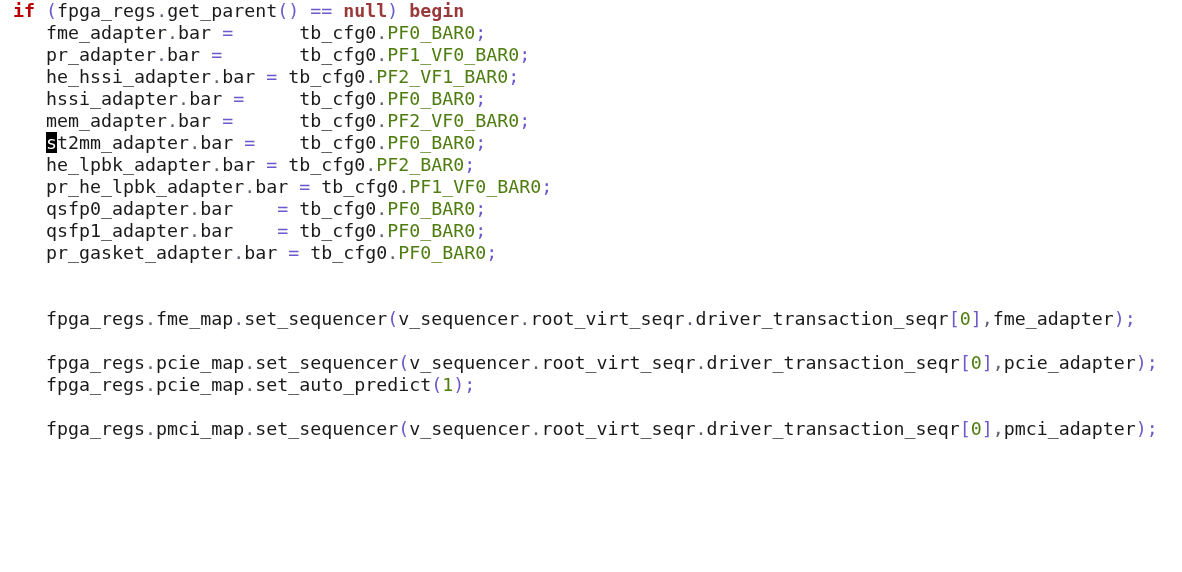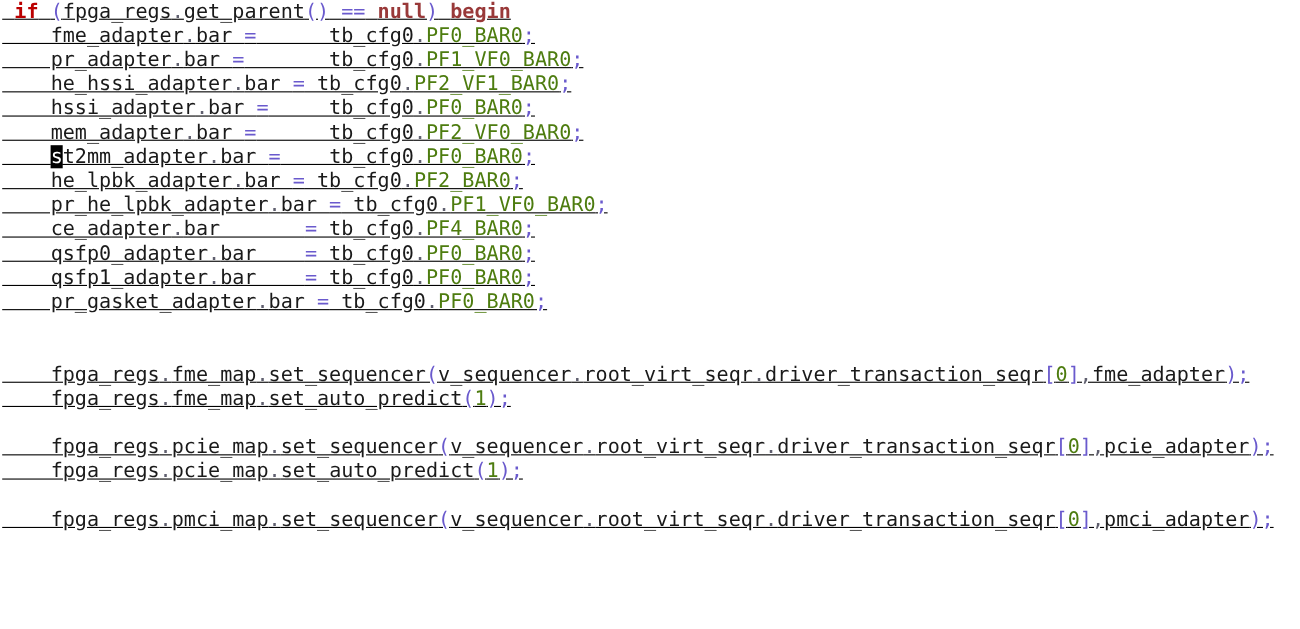--- a/index.html
+++ b/index.html
@@ -11,21 +11,20 @@
     width: 1182px;
     height: 572px;
     overflow: hidden;
     background: #ffffff;
     font-family: "DejaVu Sans Mono", monospace;
     font-size: 18.3px;
     line-height: 22px;
     padding: 0 0 0 2px;
     box-sizing: border-box;
     cursor: text;
-    text-decoration: underline;
   }
   .code-line {
     height: 22px;
     white-space: pre;
   }
   .tk-i { color: #1a1a1a; }
   .tk-k { color: #bb0000; font-weight: bold; }
   .tk-b { color: #993939; font-weight: bold; }
   .tk-o { color: #6a5acd; }
   .tk-c { color: #4d7c0f; }
@@ -39,27 +38,25 @@
   <div id="code-lines">
       <div class="code-line"><span class="tk-i"> </span><span class="tk-k">if</span><span class="tk-i"> </span><span class="tk-o">(</span><span class="tk-i">fpga_regs</span><span class="tk-d">.</span><span class="tk-i">get_parent</span><span class="tk-o">()</span><span class="tk-i"> </span><span class="tk-o">==</span><span class="tk-i"> </span><span class="tk-b">null</span><span class="tk-o">)</span><span class="tk-i"> </span><span class="tk-b">begin</span></div>
       <div class="code-line"><span class="tk-i">    fme_adapter</span><span class="tk-d">.</span><span class="tk-i">bar </span><span class="tk-o">=</span><span class="tk-i">      tb_cfg0</span><span class="tk-d">.</span><span class="tk-c">PF0_BAR0</span><span class="tk-o">;</span></div>
       <div class="code-line"><span class="tk-i">    pr_adapter</span><span class="tk-d">.</span><span class="tk-i">bar </span><span class="tk-o">=</span><span class="tk-i">       tb_cfg0</span><span class="tk-d">.</span><span class="tk-c">PF1_VF0_BAR0</span><span class="tk-o">;</span></div>
       <div class="code-line"><span class="tk-i">    he_hssi_adapter</span><span class="tk-d">.</span><span class="tk-i">bar </span><span class="tk-o">=</span><span class="tk-i"> tb_cfg0</span><span class="tk-d">.</span><span class="tk-c">PF2_VF1_BAR0</span><span class="tk-o">;</span></div>
       <div class="code-line"><span class="tk-i">    hssi_adapter</span><span class="tk-d">.</span><span class="tk-i">bar </span><span class="tk-o">=</span><span class="tk-i">     tb_cfg0</span><span class="tk-d">.</span><span class="tk-c">PF0_BAR0</span><span class="tk-o">;</span></div>
       <div class="code-line"><span class="tk-i">    mem_adapter</span><span class="tk-d">.</span><span class="tk-i">bar </span><span class="tk-o">=</span><span class="tk-i">      tb_cfg0</span><span class="tk-d">.</span><span class="tk-c">PF2_VF0_BAR0</span><span class="tk-o">;</span></div>
       <div class="code-line"><span class="tk-i">    </span><span class="tk-w">s</span><span class="tk-i">t2mm_adapter</span><span class="tk-d">.</span><span class="tk-i">bar </span><span class="tk-o">=</span><span class="tk-i">    tb_cfg0</span><span class="tk-d">.</span><span class="tk-c">PF0_BAR0</span><span class="tk-o">;</span></div>
       <div class="code-line"><span class="tk-i">    he_lpbk_adapter</span><span class="tk-d">.</span><span class="tk-i">bar </span><span class="tk-o">=</span><span class="tk-i"> tb_cfg0</span><span class="tk-d">.</span><span class="tk-c">PF2_BAR0</span><span class="tk-o">;</span></div>
       <div class="code-line"><span class="tk-i">    pr_he_lpbk_adapter</span><span class="tk-d">.</span><span class="tk-i">bar </span><span class="tk-o">=</span><span class="tk-i"> tb_cfg0</span><span class="tk-d">.</span><span class="tk-c">PF1_VF0_BAR0</span><span class="tk-o">;</span></div>
-      <div class="code-line"><span class="tk-i">    ce_adapter</span><span class="tk-d">.</span><span class="tk-i">bar       </span><span class="tk-o">=</span><span class="tk-i"> tb_cfg0</span><span class="tk-d">.</span><span class="tk-c">PF4_BAR0</span><span class="tk-o">;</span></div>
       <div class="code-line"><span class="tk-i">    qsfp0_adapter</span><span class="tk-d">.</span><span class="tk-i">bar    </span><span class="tk-o">=</span><span class="tk-i"> tb_cfg0</span><span class="tk-d">.</span><span class="tk-c">PF0_BAR0</span><span class="tk-o">;</span></div>
       <div class="code-line"><span class="tk-i">    qsfp1_adapter</span><span class="tk-d">.</span><span class="tk-i">bar    </span><span class="tk-o">=</span><span class="tk-i"> tb_cfg0</span><span class="tk-d">.</span><span class="tk-c">PF0_BAR0</span><span class="tk-o">;</span></div>
       <div class="code-line"><span class="tk-i">    pr_gasket_adapter</span><span class="tk-d">.</span><span class="tk-i">bar </span><span class="tk-o">=</span><span class="tk-i"> tb_cfg0</span><span class="tk-d">.</span><span class="tk-c">PF0_BAR0</span><span class="tk-o">;</span></div>
       <div class="code-line"></div>
       <div class="code-line"></div>
       <div class="code-line"><span class="tk-i">    fpga_regs</span><span class="tk-d">.</span><span class="tk-i">fme_map</span><span class="tk-d">.</span><span class="tk-i">set_sequencer</span><span class="tk-o">(</span><span class="tk-i">v_sequencer</span><span class="tk-d">.</span><span class="tk-i">root_virt_seqr</span><span class="tk-d">.</span><span class="tk-i">driver_transaction_seqr</span><span class="tk-o">[</span><span class="tk-c">0</span><span class="tk-o">]</span><span class="tk-d">,</span><span class="tk-i">fme_adapter</span><span class="tk-o">);</span></div>
-      <div class="code-line"><span class="tk-i">    fpga_regs</span><span class="tk-d">.</span><span class="tk-i">fme_map</span><span class="tk-d">.</span><span class="tk-i">set_auto_predict</span><span class="tk-o">(</span><span class="tk-c">1</span><span class="tk-o">);</span></div>
       <div class="code-line"></div>
       <div class="code-line"><span class="tk-i">    fpga_regs</span><span class="tk-d">.</span><span class="tk-i">pcie_map</span><span class="tk-d">.</span><span class="tk-i">set_sequencer</span><span class="tk-o">(</span><span class="tk-i">v_sequencer</span><span class="tk-d">.</span><span class="tk-i">root_virt_seqr</span><span class="tk-d">.</span><span class="tk-i">driver_transaction_seqr</span><span class="tk-o">[</span><span class="tk-c">0</span><span class="tk-o">]</span><span class="tk-d">,</span><span class="tk-i">pcie_adapter</span><span class="tk-o">);</span></div>
       <div class="code-line"><span class="tk-i">    fpga_regs</span><span class="tk-d">.</span><span class="tk-i">pcie_map</span><span class="tk-d">.</span><span class="tk-i">set_auto_predict</span><span class="tk-o">(</span><span class="tk-c">1</span><span class="tk-o">);</span></div>
       <div class="code-line"></div>
       <div class="code-line"><span class="tk-i">    fpga_regs</span><span class="tk-d">.</span><span class="tk-i">pmci_map</span><span class="tk-d">.</span><span class="tk-i">set_sequencer</span><span class="tk-o">(</span><span class="tk-i">v_sequencer</span><span class="tk-d">.</span><span class="tk-i">root_virt_seqr</span><span class="tk-d">.</span><span class="tk-i">driver_transaction_seqr</span><span class="tk-o">[</span><span class="tk-c">0</span><span class="tk-o">]</span><span class="tk-d">,</span><span class="tk-i">pmci_adapter</span><span class="tk-o">);</span></div>
     </div>
 </div>
 
 </body></html>

